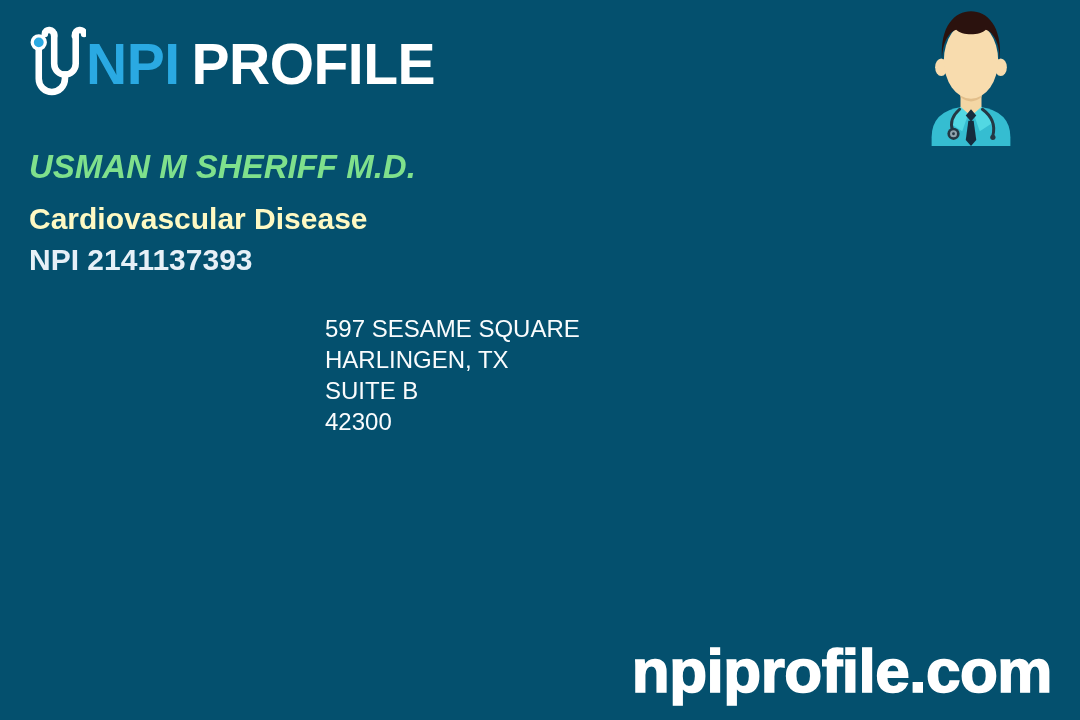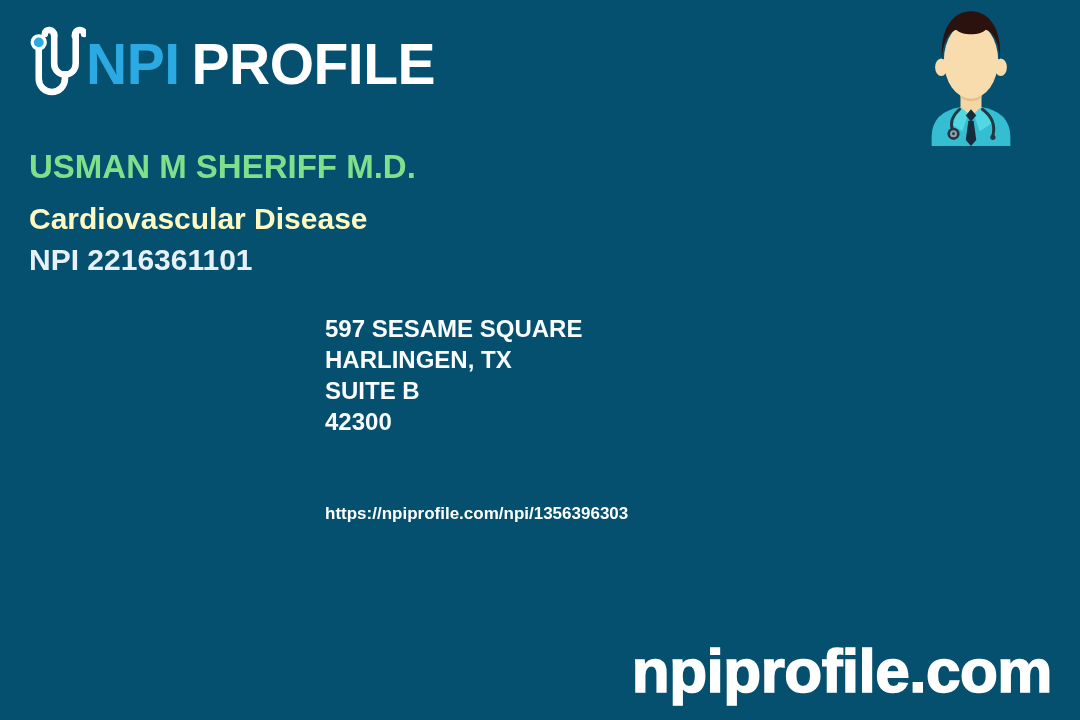--- a/index.html
+++ b/index.html
@@ -24,35 +24,35 @@
   }
   .logo-npi{color:#2AA9E2;}
   .logo-profile{color:#FFFFFF;margin-left:12px;}
 
   
   .avatar{position:absolute;left:926px;top:6px;width:90px;height:140px;}
 
   
   .name{
     position:absolute;left:29px;top:148px;
-    font-size:33px;font-weight:700;color:#7FE08C;white-space:nowrap;
+    font-size:33px;font-weight:700;color:#7FE08C;white-space:nowrap;font-style:italic;
   }
   .specialty{
     position:absolute;left:29px;top:202px;
     font-size:30px;font-weight:700;color:#fef9c3;white-space:nowrap;
   }
   .npi{
     position:absolute;left:29px;top:243px;
     font-size:30px;font-weight:700;color:#E6F0F7;white-space:nowrap;
   }
 
   
   .address{
     position:absolute;left:325px;top:313px;
-    font-size:24px;font-weight:700;color:#FAFCFD;
+    font-size:24px;font-weight:400;color:#FAFCFD;
     line-height:31px;white-space:nowrap;
   }
 
   
   .url{
     position:absolute;left:325px;top:504px;
     font-size:17px;font-weight:600;color:#FFFFFF;
     text-decoration:none;white-space:nowrap;cursor:pointer;
   }
 
@@ -115,26 +115,25 @@
     </g>
 
     <circle cx="30" cy="146" r="7" fill="#243844"></circle>
     <circle cx="30" cy="146" r="4" fill="#8FA3AD"></circle>
     <circle cx="30" cy="146" r="1.6" fill="#243844"></circle>
     <circle cx="75" cy="150" r="3" fill="#243844"></circle>
   </svg>
 
   <div class="name">USMAN M SHERIFF M.D.</div>
   <div class="specialty">Cardiovascular Disease</div>
-  <div class="npi">NPI 2216361101</div>
+  <div class="npi">NPI 2141137393</div>
 
   <div class="address">
     <div>597 SESAME SQUARE</div>
     <div>HARLINGEN, TX</div>
     <div>SUITE B</div>
     <div>42300</div>
   </div>
 
-  <div class="url">https://npiprofile.com/npi/1356396303</div>
 
   <div class="footer-brand">npiprofile.com</div>
 
 </div>
 
 </body></html>

